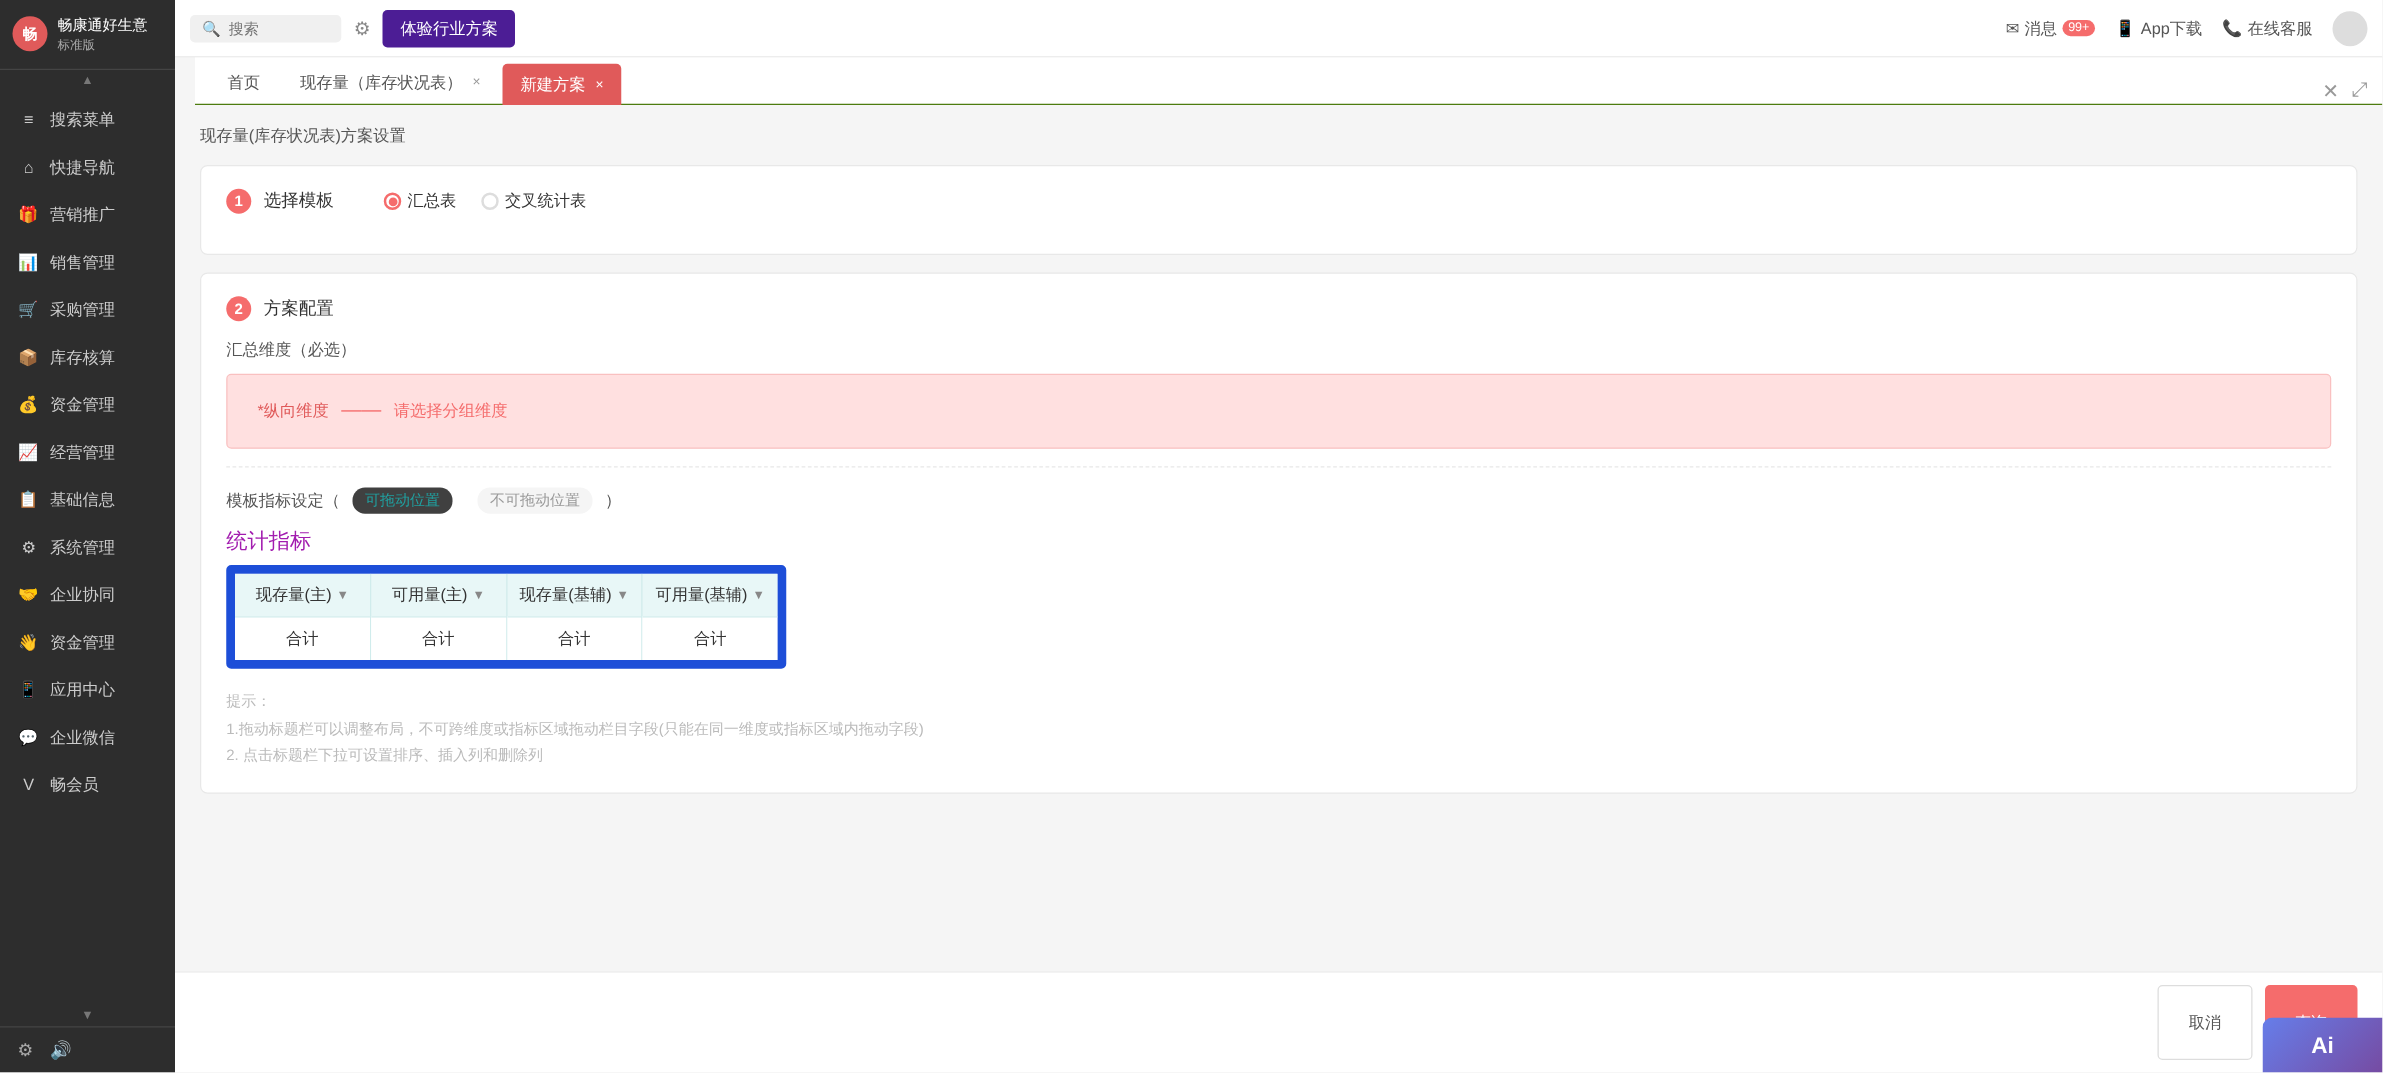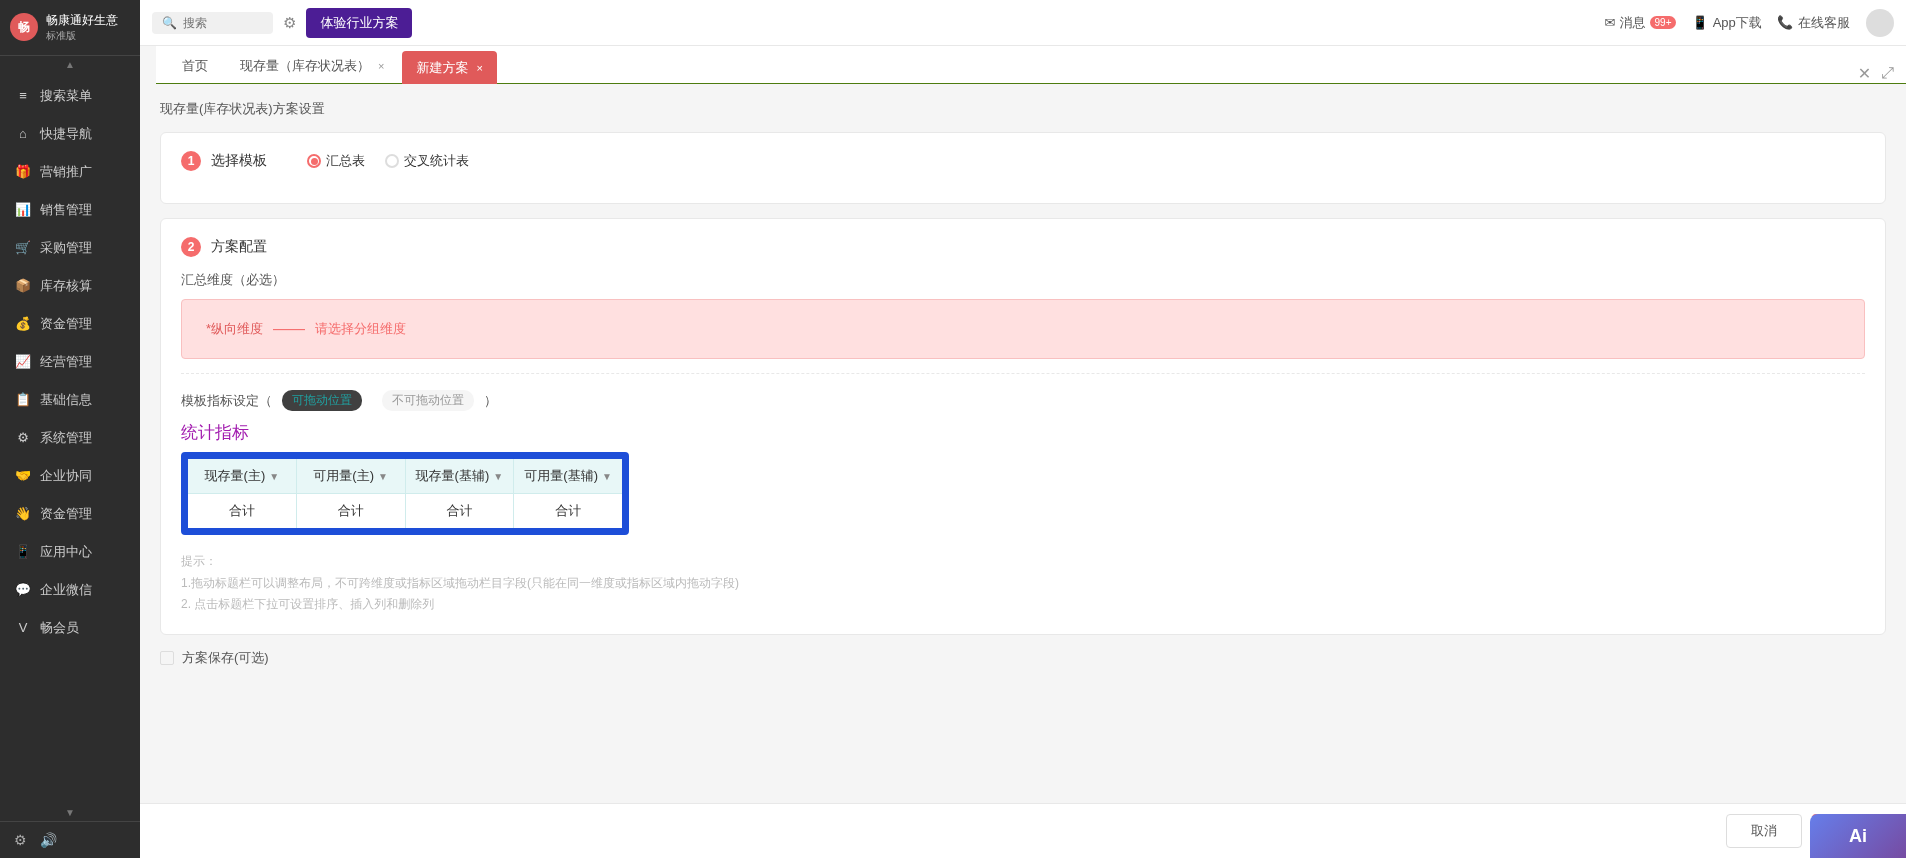--- a/index.html
+++ b/index.html
@@ -226,21 +226,21 @@
     }
 
     
     .bottom-bar {
       background: #fff; border-top: 1px solid #e8e8e8;
       padding: 10px 20px; display: flex; justify-content: flex-end; gap: 10px;
       flex-shrink: 0;
     }
     .btn-cancel {
       background: #fff; border: 1px solid #ddd; border-radius: 4px;
-      padding: 7px 24px; font-size: 13px; cursor: pointer; color: #555;
+      padding: 20px 24px; font-size: 13px; cursor: pointer; color: #555;
     }
     .btn-query {
       background: #f56c6c; border: none; border-radius: 4px;
       padding: 7px 24px; font-size: 13px; cursor: pointer; color: #fff;
     }
 
     
     .window-controls { margin-left: auto; display: flex; gap: 10px; color: #999; font-size: 16px; cursor: pointer; }
 
     
@@ -463,24 +463,20 @@
         </div>
       </div>
 
       <div class="tips-section">
         <span class="tips-title">提示：</span>
         <div>1.拖动标题栏可以调整布局，不可跨维度或指标区域拖动栏目字段(只能在同一维度或指标区域内拖动字段)</div>
         <div>2. 点击标题栏下拉可设置排序、插入列和删除列</div>
       </div>
     </div>
 
-    <div class="save-option">
-      <div class="save-checkbox"></div>
-      <span>方案保存(可选)</span>
-    </div>
 
   </div>
 
   <div class="bottom-bar">
     <button class="btn-cancel">取消</button>
     <button class="btn-query">查询</button>
   </div>
 
 </div>
 

